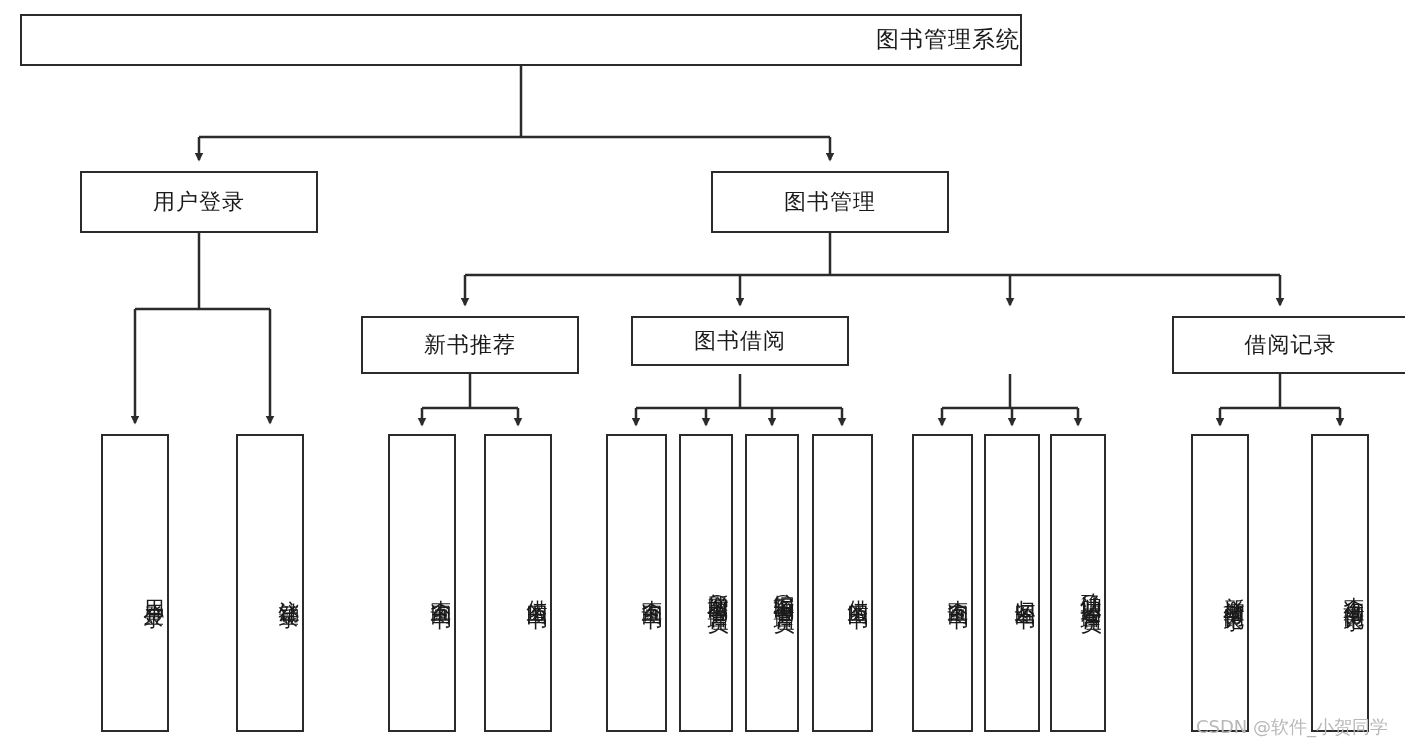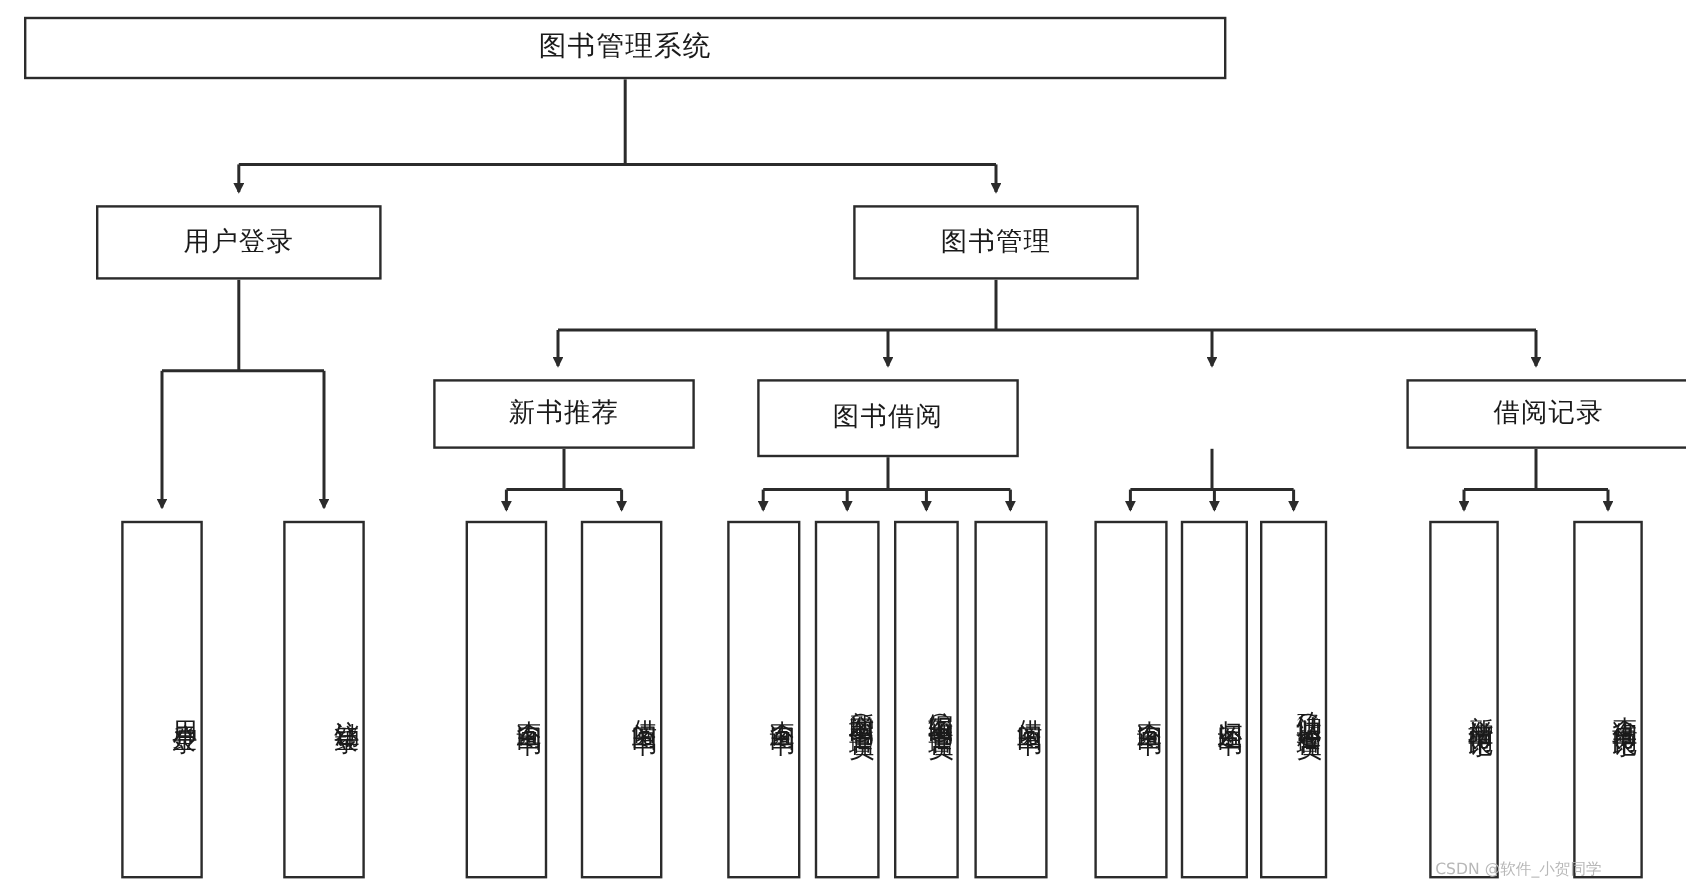--- a/index.html
+++ b/index.html
@@ -38,41 +38,42 @@
     z-index: 2;
   }
   .node-h {
     font-size: 22px;
     letter-spacing: 1px;
     line-height: 1.2;
     white-space: nowrap;
   }
   .node-root {
     font-size: 23px;
+    justify-content: flex-end;
   }
   .node-v {
     font-size: 21px;
     writing-mode: vertical-rl;
     text-orientation: upright;
     line-height: 1.25;
     letter-spacing: 3px;
     align-items: flex-start;
     padding-top: 12px;
     justify-content: center;
   }
   .node-v .vlabel {
     writing-mode: vertical-rl;
     text-orientation: upright;
     display: block;
   }
   .watermark {
     position: absolute;
     left: 1196px;
     top: 715px;
-    font-size: 13px;
+    font-size: 18px;
     color: #b8b8b8;
     white-space: nowrap;
     z-index: 5;
     font-family: "DejaVu Sans", "Liberation Sans", sans-serif;
   }
 </style>
 </head>
 <body>
 
 <div id="canvas">
@@ -134,21 +135,21 @@
   <div class="node node-h" id="n-l1-0" style="left: 80px; top: 171px; width: 238px; height: 62px;">
     <span>用户登录</span>
   </div>
   <div class="node node-h" id="n-l2-0" style="left: 361px; top: 316px; width: 218px; height: 58px;">
     <span>新书推荐</span>
   </div>
 
   <div class="node node-h" id="n-l1-1" style="left: 711px; top: 171px; width: 238px; height: 62px;">
     <span>图书管理</span>
   </div>
-  <div class="node node-h" id="n-l2-1" style="left: 631px; top: 316px; width: 218px; height: 65px;">
+  <div class="node node-h" id="n-l2-1" style="left: 631px; top: 316px; width: 218px; height: 50px;">
     <span>图书借阅</span>
   </div>
   <div class="node node-h" id="n-l2-3" style="left: 1172px; top: 316px; width: 237px; height: 58px;">
     <span>借阅记录</span>
   </div>
 
   <div class="node node-v" id="n-lf-0" style="left: 101px; top: 434px; width: 68px; height: 298px;">
     <span class="vlabel">用户登录</span>
   </div>
   <div class="node node-v" id="n-lf-1" style="left: 236px; top: 434px; width: 68px; height: 298px;">

